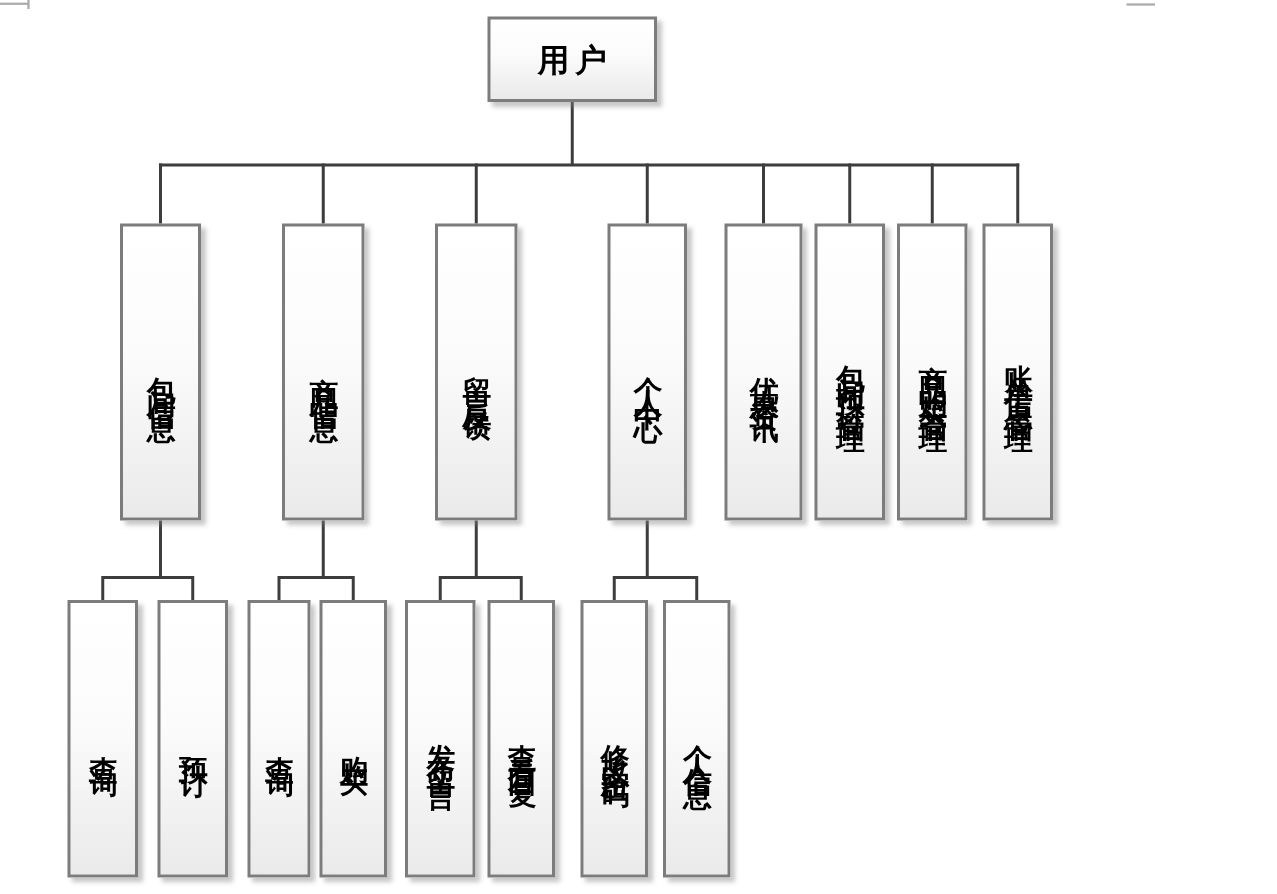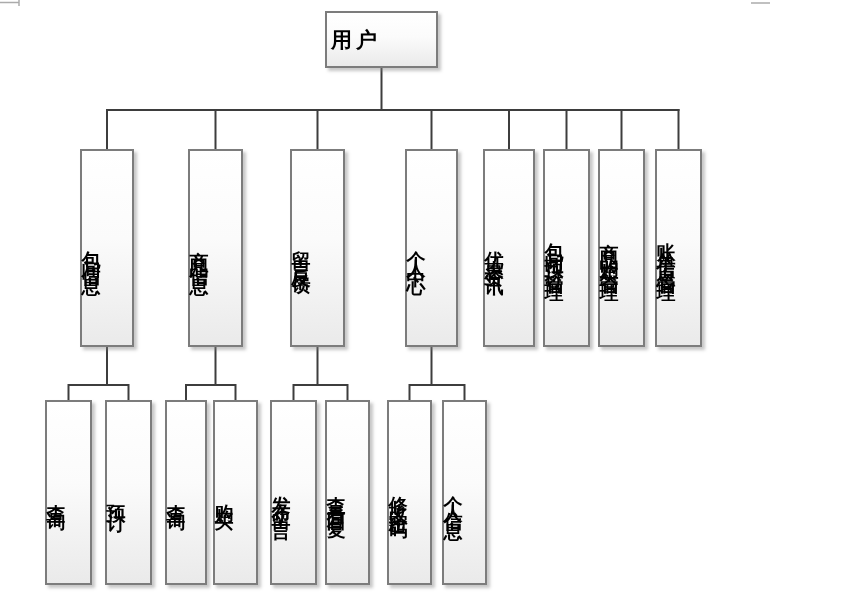--- a/index.html
+++ b/index.html
@@ -10,21 +10,21 @@
     font-family:"Liberation Sans","DejaVu Sans",sans-serif;
     overflow:hidden;
   }
   #wires{position:absolute;left:0;top:0;width:851px;height:596px;}
   .node{
     position:absolute;
     box-sizing:border-box;
     border:2px solid #7c7c7c;
     background:linear-gradient(to bottom,#ffffff 0%,#fbfbfb 45%,#eaeaea 100%);
     box-shadow:3px 3px 3px rgba(130,130,130,0.45);
-    display:flex;align-items:center;
+    display:flex;align-items:center;justify-content:center;
     color:#000;font-weight:bold;
   }
   .hlabel{
     font-size:21px;letter-spacing:4px;padding-left:4px;white-space:nowrap;
   }
   .vlabel{
     writing-mode:vertical-rl;
     text-orientation:upright;
     font-size:19px;
     letter-spacing:8px;

